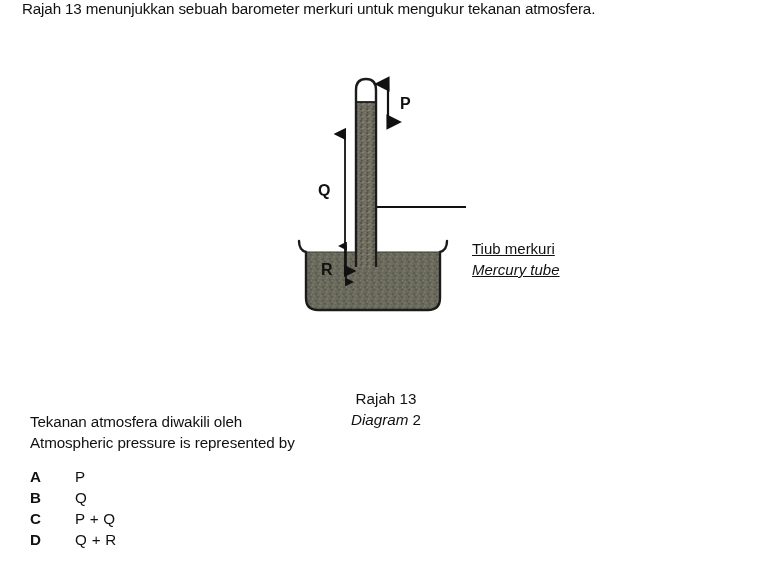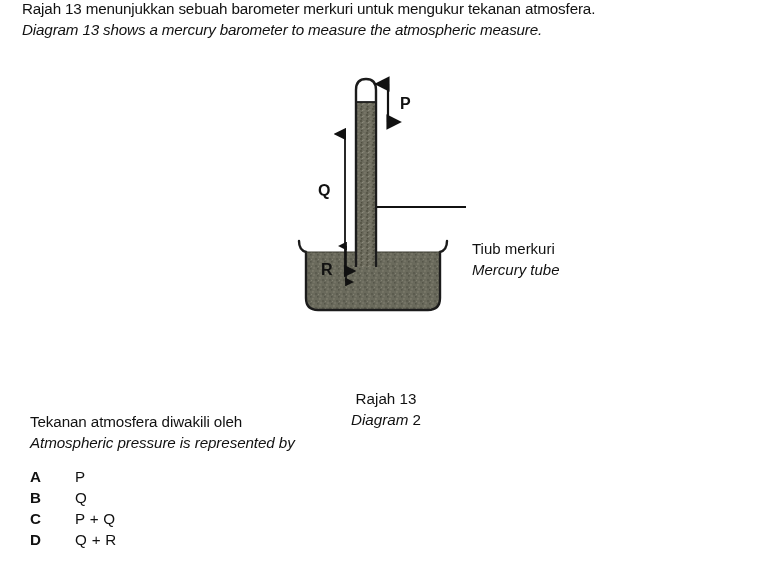--- a/index.html
+++ b/index.html
@@ -54,20 +54,21 @@
     position: absolute;
     left: 472px;
     top: 178px;
     width: 220px;
   }
   .callout-ms,
   .callout-en {
     font-size: 15px;
     line-height: 21px;
     white-space: nowrap;
+    text-decoration: underline;
   }
   .callout-en {
     font-style: italic;
   }
 
   .figcaption {
     position: absolute;
     left: 266px;
     top: 328px;
     width: 240px;
@@ -91,21 +92,20 @@
     width: 520px;
   }
   .lead-ms,
   .lead-en {
     font-size: 15.2px;
     line-height: 21px;
     white-space: nowrap;
     letter-spacing: -0.1px;
   }
   .lead-en {
-    font-style: italic;
   }
 
   
   .options {
     position: absolute;
     left: 30px;
     top: 466px;
     width: 300px;
   }
   .option-row {
@@ -130,21 +130,20 @@
     font-weight: bold;
     fill: #111111;
     font-family: "Liberation Sans", sans-serif;
   }
 </style>
 </head>
 <body>
 
 <div class="stem">
   <div class="stem-ms">Rajah 13 menunjukkan sebuah barometer merkuri untuk mengukur tekanan atmosfera.</div>
-  <div class="stem-en">Diagram 13 shows a mercury barometer to measure the atmospheric measure.</div>
 </div>
 
 <div class="diagram-area">
 
   <svg class="diagram-svg" width="766" height="320" viewBox="0 0 766 320">
     <defs>
 
       <pattern id="hgTexture" width="6" height="6" patternUnits="userSpaceOnUse">
         <rect width="6" height="6" fill="#6d6c5e"></rect>
         <rect x="0" y="0" width="2" height="2" fill="#585749"></rect>

